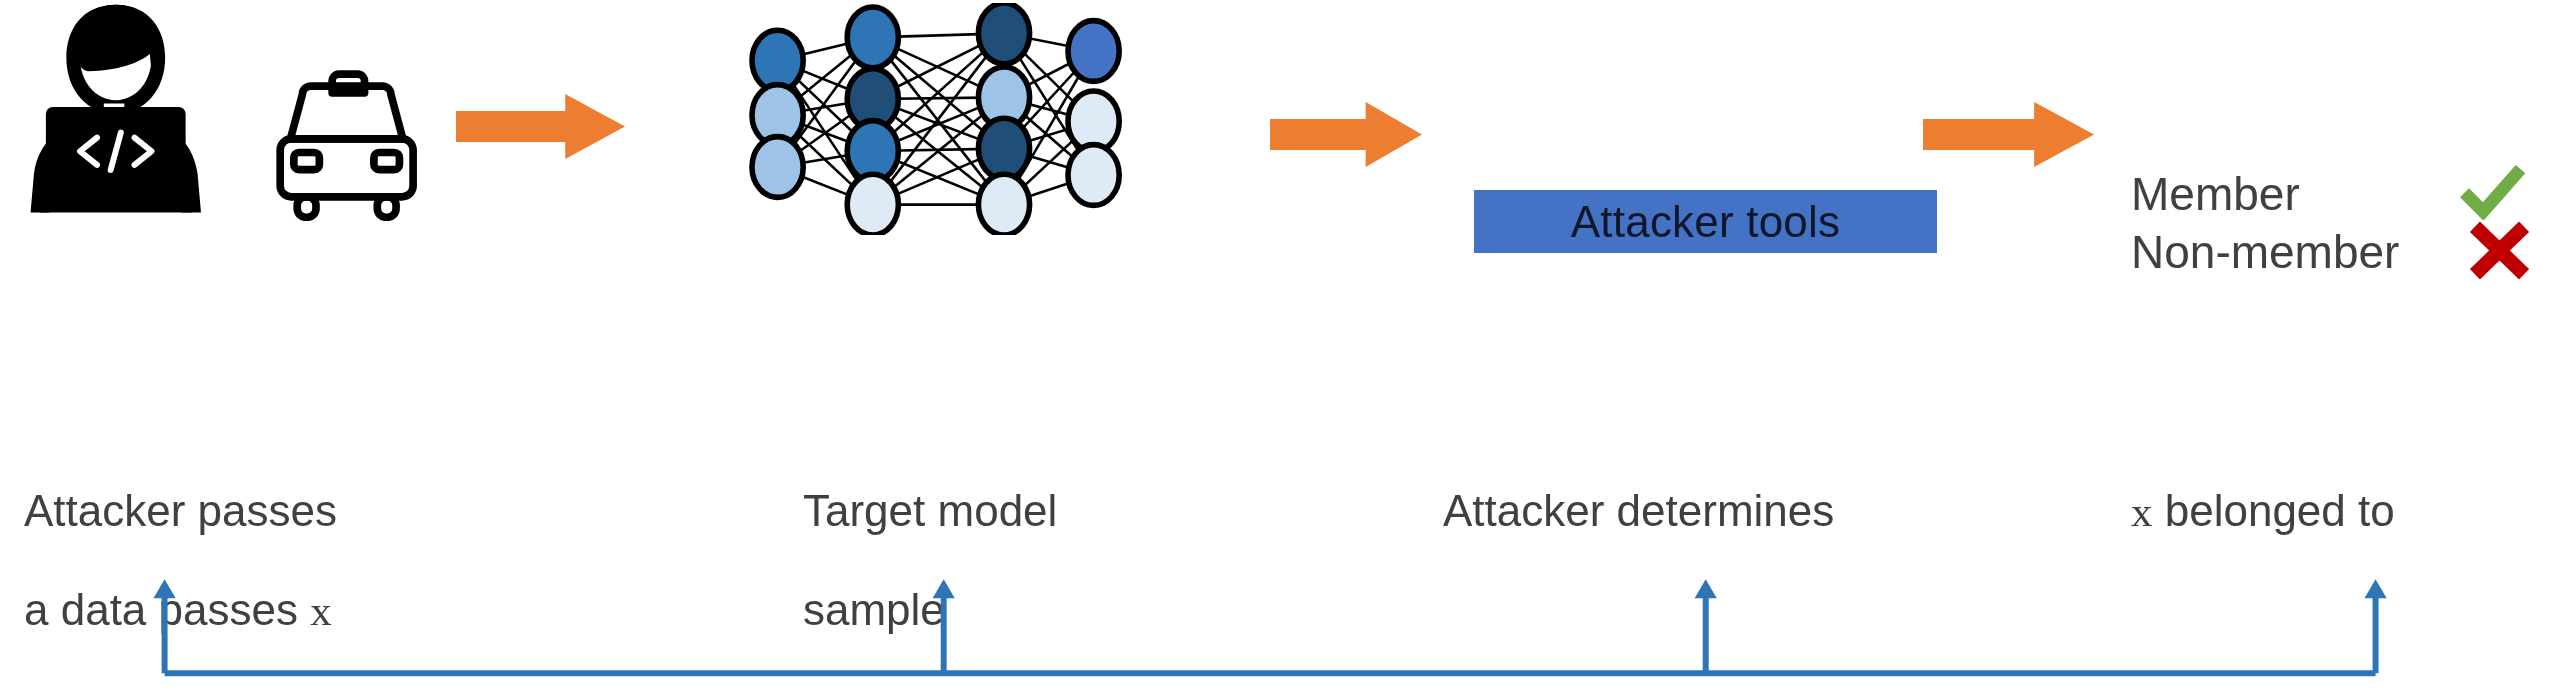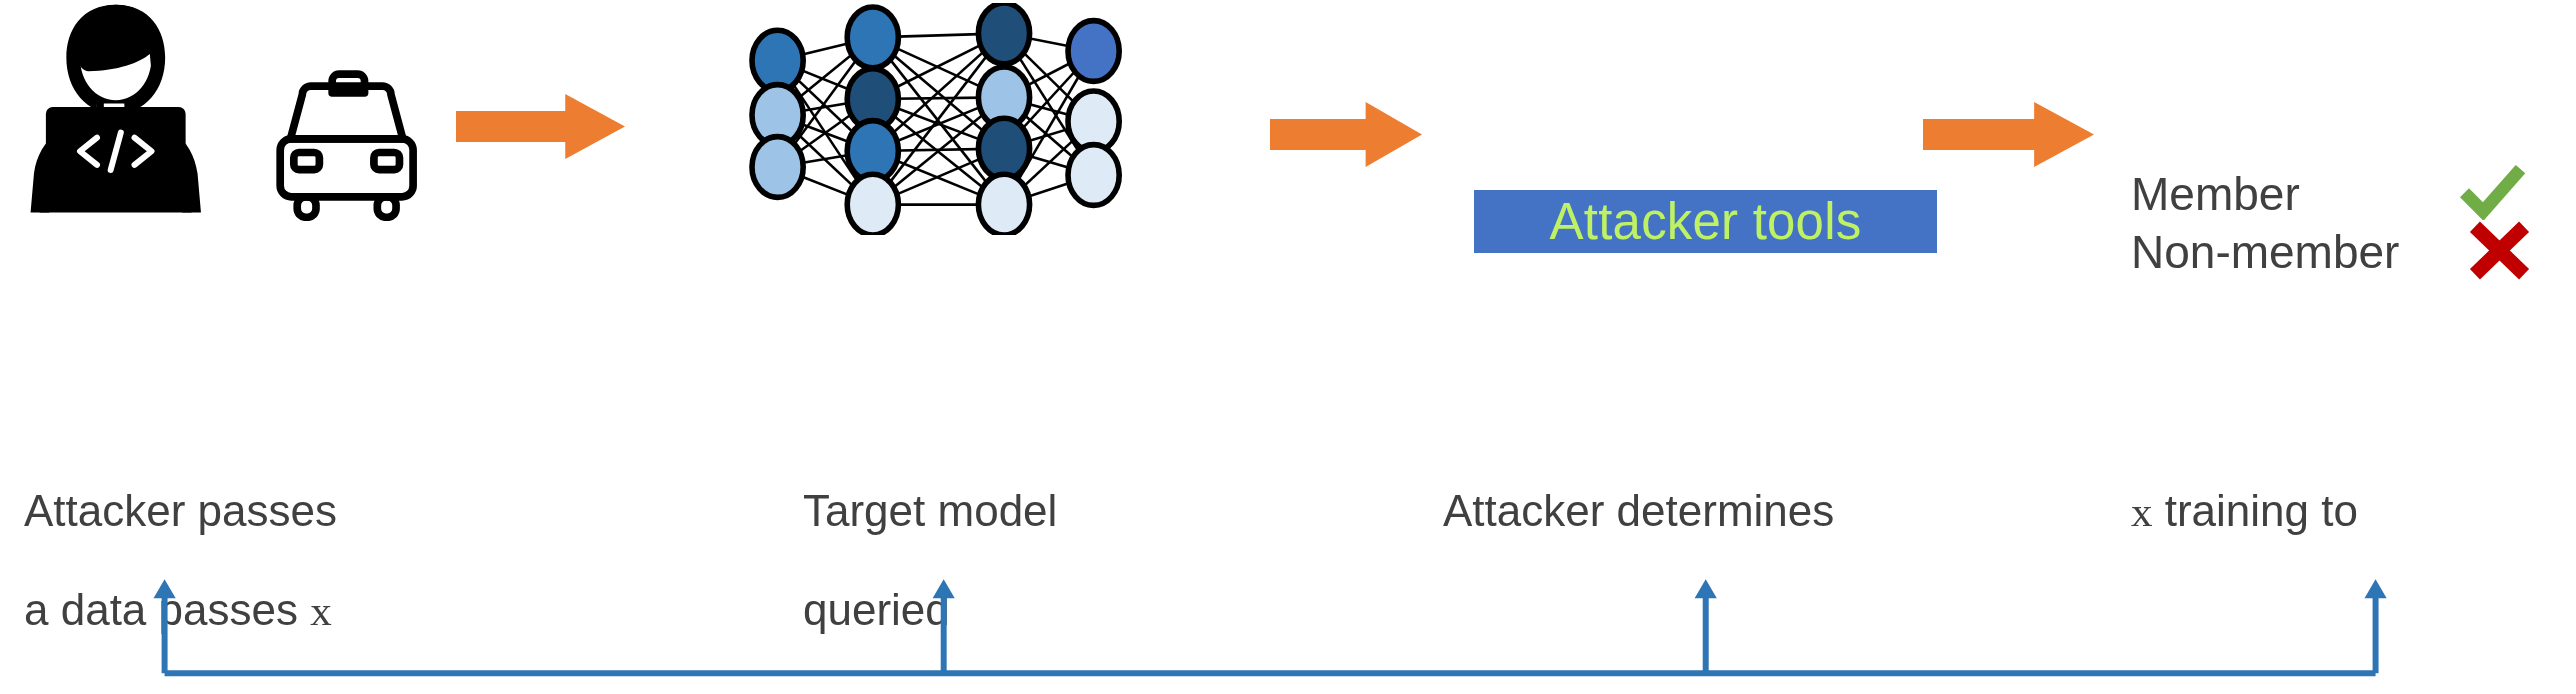--- a/index.html
+++ b/index.html
@@ -20,21 +20,21 @@
   
   #nn{left:657px;top:3.4px;width:598px;height:232px;}
 
   
   #attacker-tools-box{
     left:1474px;top:190px;width:463px;height:63px;
     background:#4472c4;
     display:flex;align-items:center;justify-content:center;
   }
   #attacker-tools-label{
-    color:#bef264;font-size:51px;letter-spacing:0.2px;
+    color:#0f172a;font-size:44px;letter-spacing:0.2px;
     font-family:"Liberation Sans",sans-serif;line-height:1;
   }
 
   
   #outcome{left:2131px;top:167px;width:410px;height:145px;}
   .outcome-row{display:flex;align-items:center;height:53px;}
   .outcome-text{
     font-size:46px;color:#404040;font-family:"Liberation Sans",sans-serif;
     white-space:nowrap;line-height:1;
   }
@@ -232,29 +232,29 @@
     </div>
   </div>
 
   <div class="abs caption" id="cap-1">
     <div>Attacker passes</div>
     <div><span>a data passes </span><span class="mathvar">x</span></div>
   </div>
 
   <div class="abs caption" id="cap-2">
     <div>Target model</div>
-    <div>queried</div>
+    <div>sample</div>
   </div>
 
   <div class="abs caption" id="cap-3">
     <div>Attacker determines</div>
   </div>
 
   <div class="abs caption" id="cap-4">
-    <div><span class="mathvar">x</span><span> training to</span></div>
+    <div><span class="mathvar">x</span><span> belonged to</span></div>
   </div>
 
   <div class="abs" id="bracket">
     <svg id="bracket-svg" viewBox="0 0 3017 150" width="2576" height="128">
         <line x1="192" y1="128" x2="2783" y2="128" stroke="#2E75B6" stroke-width="7"></line>
         <g>
           <line x1="192" y1="128" x2="192" y2="28" stroke="#2E75B6" stroke-width="7"></line>
           <polygon points="179,40 192,18 205,40" fill="#2E75B6"></polygon>
         </g>
         <g>

